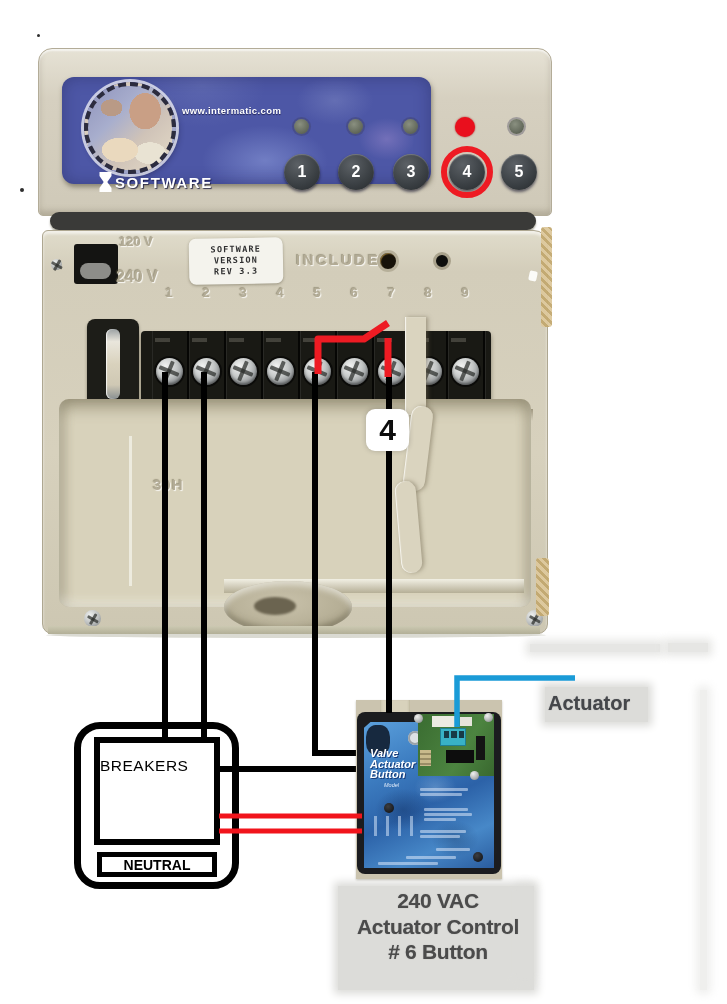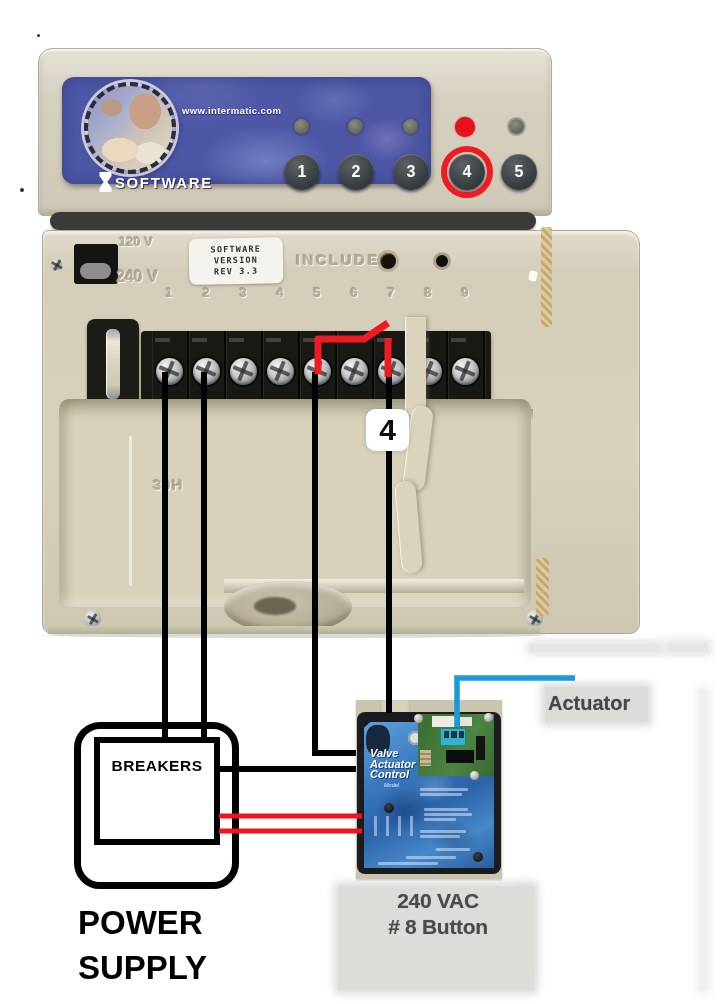--- a/index.html
+++ b/index.html
@@ -41,21 +41,21 @@
        box-shadow:0 0 0 2px rgba(60,60,90,.35)}
   .ledred{left:393px;top:40px;width:20px;height:20px;border-radius:50%;background:#e90f1d;
        box-shadow:0 0 2px rgba(160,0,0,.8)}
   .pbtn{width:36px;height:36px;border-radius:50%;top:77px;
        background:radial-gradient(circle at 38% 30%,#5c6166,#3a3f43 60%,#26292c);
        box-shadow:0 2px 3px rgba(15,15,40,.6), inset 0 1px 1px rgba(255,255,255,.25);
        color:#fff;font-weight:bold;font-size:16px;display:flex;align-items:center;justify-content:center}
   .redring{left:379px;top:69px;width:52px;height:52px;border:6px solid #ee1b23;border-radius:50%;z-index:3}
   .seal{left:12px;top:164px;width:486px;height:18px;background:#3a3a38;border-radius:9px;
        box-shadow:0 2px 2px rgba(90,85,60,.5)}
-  .lowerbody{left:4px;top:182px;width:598px;height:404px;
+  .lowerbody{left:4px;top:182px;width:506px;height:404px;
        background:linear-gradient(#e0dccb,#d3cdba 10%,#d7d1bd 55%,#cdc7b2);
        border:1px solid #aea791;border-radius:6px 14px 10px 10px;
        box-shadow:inset 0 3px 3px rgba(255,255,255,.6)}
   .vswitch{left:31px;top:13px;width:44px;height:40px;background:#141412;border-radius:3px}
   .vswitch .knob{left:6px;top:19px;width:31px;height:16px;background:#8d8d89;border-radius:8px}
   .emboss{color:#b2ab95;font-weight:bold;
        text-shadow:1px 1px 1px rgba(255,255,254,.85), -1px -1px 1px rgba(96,88,64,.45)}
   .v120{left:76px;top:3px;font-size:13px}
   .v240{left:73px;top:37px;font-size:16px}
   .swlabel{left:146px;top:7px;width:94px;height:46px;background:#f4f3ed;border-radius:7px;
@@ -106,21 +106,21 @@
        background:radial-gradient(circle at 35% 30%,#eef0ef,#b9bcbc 55%,#7c8082)}
   .screwC::before{width:12px;height:2.5px;transform:translate(-50%,-50%) rotate(30deg)}
   .screwC::after{width:2.5px;height:12px;transform:translate(-50%,-50%) rotate(30deg)}
   .gold{background:repeating-linear-gradient(45deg,#ddc89c 0 3px,#c2a86f 3px 6px);border-radius:3px;opacity:.95}
   .whitespec{left:486px;top:40px;width:8px;height:10px;background:#fbfbf8;border-radius:2px;transform:rotate(12deg)}
   .devfoot{left:10px;top:578px;width:492px;height:8px;background:linear-gradient(#ccc9b2,#b2af97)}
 
   
   .psouter{left:74px;top:722px;width:165px;height:167px;border:7px solid #000;border-radius:26px;z-index:10}
   .psbreak{left:94px;top:737px;width:126px;height:108px;border:6px solid #000;background:#fff;z-index:11;
-       text-align:center;padding-top:14px;font-size:15.5px;font-weight:bold;letter-spacing:.5px;color:#000}
+       padding-top:14px;font-size:15.5px;font-weight:normal;letter-spacing:.5px;color:#000}
   .psneut{left:97px;top:852px;width:120px;height:25px;border:5px solid #000;background:#fff;z-index:11;
        display:flex;align-items:center;justify-content:center;font-size:14px;font-weight:bold;color:#000}
   .pstitle{left:78px;top:900px;z-index:11;font-size:33px;font-weight:bold;line-height:45px;color:#000}
 
   
   .board{left:356px;top:700px;width:146px;height:179px;background:#cbc4af;z-index:10;
        box-shadow:0 1px 2px rgba(120,115,95,.4)}
   .bump{left:24px;top:0;width:30px;height:21px;background:#d8d2bc;border-radius:0 0 8px 8px;
        box-shadow:inset 0 -2px 3px rgba(110,100,70,.5)}
   .bblack{left:1px;top:12px;width:144px;height:162px;border-radius:8px;background:#1b1c1f;
@@ -286,42 +286,41 @@
     <path d="M165 372 V744" stroke="#000" stroke-width="6" fill="none"></path>
     <path d="M204 372 V744" stroke="#000" stroke-width="6" fill="none"></path>
     <path d="M315 372 V753 H362" stroke="#000" stroke-width="6" fill="none"></path>
     <path d="M220 769 H362" stroke="#000" stroke-width="6" fill="none"></path>
   </svg>
 
   <div class="abs psouter"></div>
   <div class="abs psbreak">
     <span>BREAKERS</span>
   </div>
-  <div class="abs pstitle">
-    <div>POWER</div>
-    <div>SUPPLY</div>
+  <div class="abs psneut">
+    <span>NEUTRAL</span>
   </div>
 
   <div class="abs patch" style="left:530px;top:644px;width:130px;height:8px;opacity:.7"></div>
   <div class="abs patch" style="left:668px;top:643px;width:40px;height:9px;opacity:.7"></div>
   <div class="abs patch" style="left:545px;top:687px;width:103px;height:35px"></div>
   <div class="abs patch" style="left:338px;top:886px;width:196px;height:104px"></div>
   <div class="abs patch" style="left:519px;top:886px;width:12px;height:92px;opacity:.6"></div>
   <div class="abs patch" style="left:700px;top:690px;width:7px;height:300px;opacity:.45"></div>
 
   <div class="abs board">
     <div class="abs bump"></div>
     <div class="abs bblack"></div>
     <div class="abs blabel">
       <div class="abs bblob"></div>
       <div class="abs ulcirc"></div>
       <div class="abs btitle">
         <div>Valve</div>
         <div>Actuator</div>
-        <div>Control</div>
+        <div>Button</div>
       </div>
       <div class="abs bmodel">Model</div>
       <div class="abs bar" style="left:56px;top:66px;width:48px"></div>
       <div class="abs bar" style="left:56px;top:71px;width:42px"></div>
       <div class="abs bar" style="left:60px;top:86px;width:44px"></div>
       <div class="abs bar" style="left:60px;top:91px;width:48px"></div>
       <div class="abs bar" style="left:60px;top:96px;width:32px"></div>
       <div class="abs bar" style="left:56px;top:108px;width:46px"></div>
       <div class="abs bar" style="left:56px;top:113px;width:40px"></div>
       <div class="abs bar" style="left:72px;top:126px;width:34px"></div>
@@ -347,21 +346,22 @@
     <div class="abs screwB" style="left:58px;top:14px"></div>
     <div class="abs screwB" style="left:128px;top:13px"></div>
     <div class="abs screwB" style="left:114px;top:71px"></div>
     <div class="abs screwD" style="left:28px;top:103px"></div>
     <div class="abs screwD" style="left:117px;top:152px"></div>
   </div>
 
   <div class="abs actlabel">Actuator</div>
   <div class="abs caption">
     <div>240 VAC</div>
-    <div># 8 Button</div>
+    <div>Actuator Control</div>
+    <div># 6 Button</div>
   </div>
 
   <svg class="abs w2" width="727" height="1004">
     <path d="M389 374 V713" stroke="#000" stroke-width="6" fill="none"></path>
     <path d="M219 816 H362" stroke="#f1141c" stroke-width="5" fill="none"></path>
     <path d="M219 831 H362" stroke="#f1141c" stroke-width="5" fill="none"></path>
     <path d="M575 678 H457 V727" stroke="#1a9bd7" stroke-width="5.5" fill="none"></path>
     <path d="M318 374 V339 H364 L388 323" stroke="#ee1b23" stroke-width="7" fill="none" stroke-linejoin="round"></path>
     <path d="M388 338 V377" stroke="#ee1b23" stroke-width="7" fill="none"></path>
   </svg>

